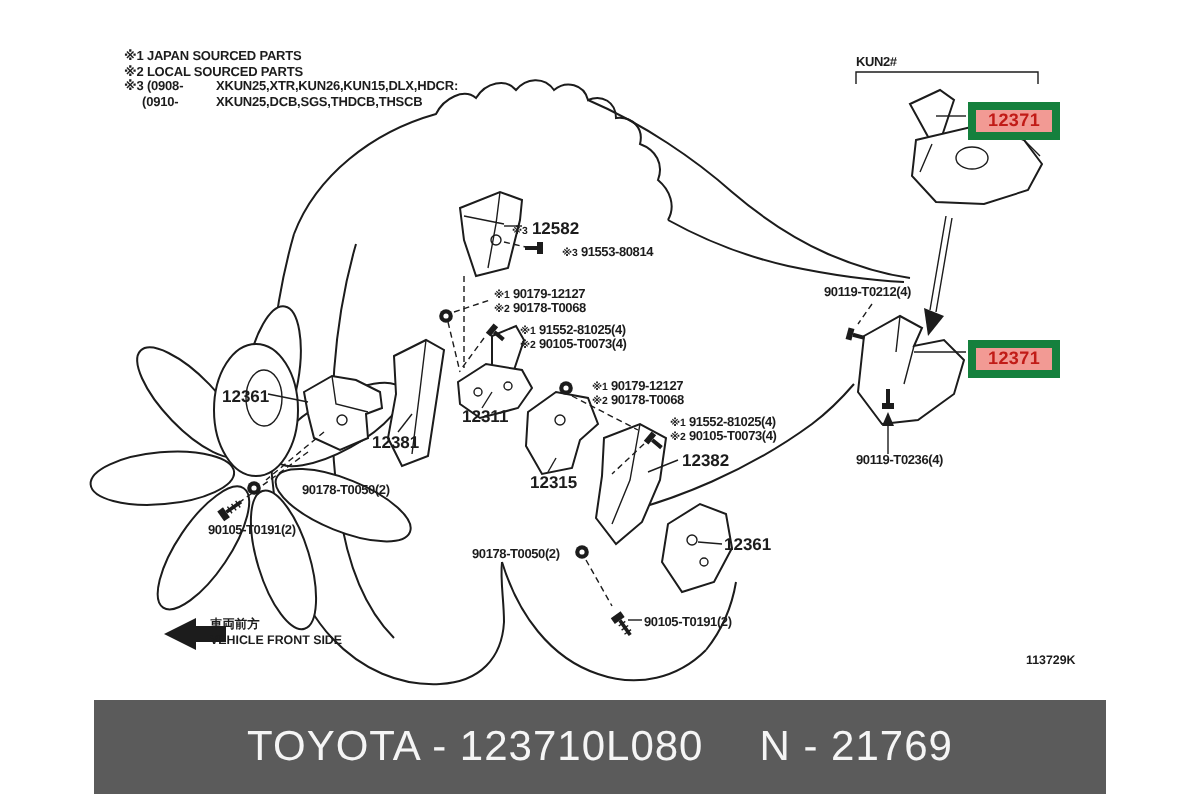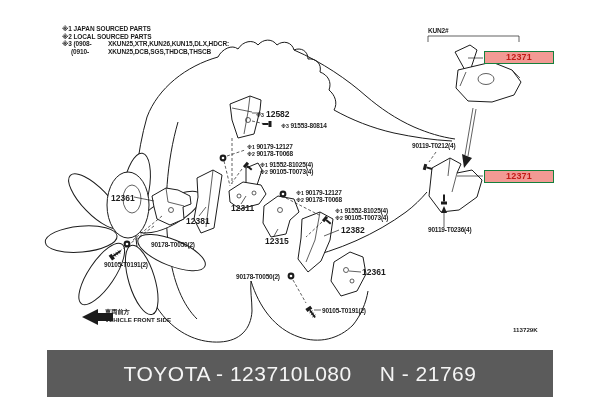--- a/index.html
+++ b/index.html
@@ -5,22 +5,22 @@
   html,body{margin:0;padding:0;background:#fff;}
   #stage{position:relative;width:600px;height:400px;background:#ffffff;overflow:hidden;
          font-family:"Liberation Sans","DejaVu Sans",sans-serif;}
   
   .legend{position:absolute;left:62px;top:25px;font-size:6.5px;font-weight:bold;
           color:#1c1c1c;line-height:7.6px;letter-spacing:-0.1px;white-space:nowrap;}
   .legend .row{display:flex;}
   .legend .c1{display:inline-block;width:46px;}
   .legend .c1.indent{text-indent:9px;}
   
-  .hl{position:absolute;background:#f29a94;border:1px solid #15803d;color:#c11b17;
-      font-size:9px;font-weight:bold;padding:0px 21px;line-height:11px;letter-spacing:0.2px;}
+  .hl{position:absolute;background:#f29a94;border:4px solid #15803d;color:#c11b17;
+      font-size:9px;font-weight:bold;padding:0px 6px;line-height:11px;letter-spacing:0.2px;}
   
   .footer{position:absolute;left:47px;top:350px;width:506px;height:47px;background:#5b5b5b;
           display:flex;align-items:center;justify-content:center;gap:28px;
           color:#f5f5f5;font-size:21px;font-weight:500;letter-spacing:0.5px;}
   
   svg{position:absolute;left:0;top:0;}
   text{fill:#1c1c1c;font-family:"Liberation Sans","DejaVu Sans",sans-serif;}
   .lbl{font-size:6.5px;font-weight:bold;letter-spacing:-0.2px;}
   .lbl-lg{font-size:8.5px;font-weight:bold;}
   .lbl-sm{font-size:6.2px;font-weight:bold;}

